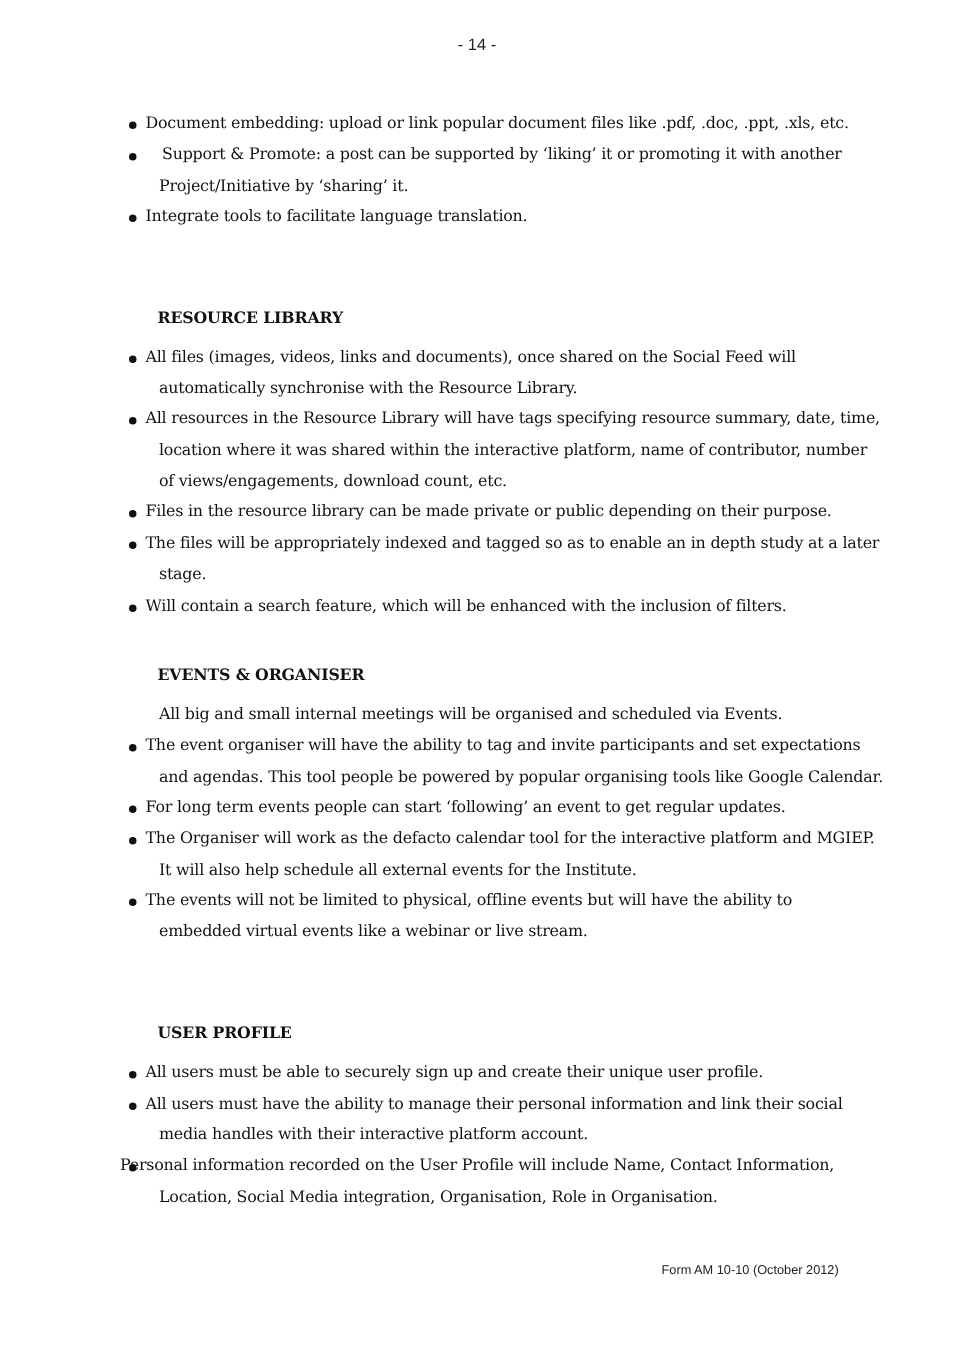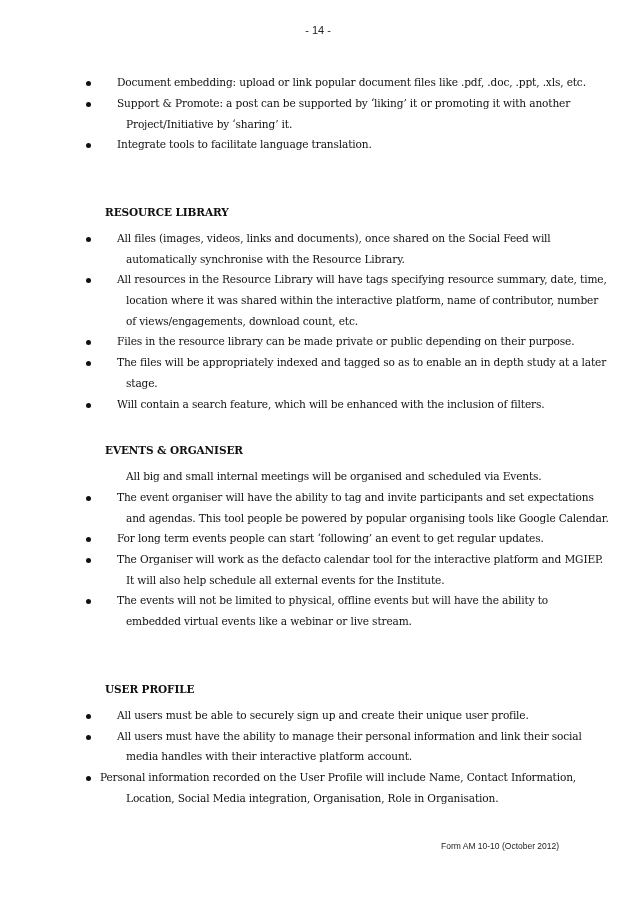--- a/index.html
+++ b/index.html
@@ -1,38 +1,38 @@
 <!DOCTYPE html>
 <html><head>
   <meta charset="utf-8">
   <style>
     html, body { margin: 0; padding: 0; background: #ffffff; }
     body { width: 636px; height: 900px; position: relative; overflow: hidden; color: #111; }
     .page { position: absolute; left: 0; top: 0; width: 624px; height: 900px; }
     .page-number { position: absolute; top: 24px; left: 0; width: 636px; text-align: center;
       font-family: "Liberation Sans", sans-serif; font-size: 11px; color: #222; }
     .body-text { font-family: "DejaVu Serif", "Liberation Serif", serif; font-size: 10.6px; letter-spacing: -0.15px; }
-    .line { position: absolute; white-space: nowrap; margin-left: 20px; }
+    .line { position: absolute; white-space: nowrap; }
     .bullet { position: absolute; left: 86px; width: 5px; height: 5px; border-radius: 50%; background: #111; }
     .heading { position: absolute; left: 105px; font-family: "DejaVu Serif", "Liberation Serif", serif;
       font-weight: bold; font-size: 10.5px; letter-spacing: -0.1px; white-space: nowrap; }
     .footer { position: absolute; left: 441px; top: 841px; font-family: Liberation Sans, sans-serif;
       font-size: 8.5px; color: #222; white-space: nowrap; }
   </style>
 </head>
 <body>
 
 <div class="page">
   <div class="page-number">- 14 -</div>
 
   <div class="body-text">
     <span class="bullet" style="top:81px"></span>
     <div class="line" style="left:97px; top:76px">Document embedding: upload or link popular document files like .pdf, .doc, .ppt, .xls, etc.</div>
     <span class="bullet" style="top:102px"></span>
-    <div class="line" style="left:97px; top:97px">Support &amp; Promote:  a post can be supported by ‘liking’ it or promoting it with another</div>
+    <div class="line" style="left:108px; top:97px">Support &amp; Promote:  a post can be supported by ‘liking’ it or promoting it with another</div>
     <div class="line" style="left:106px; top:118px">Project/Initiative by ‘sharing’ it.</div>
     <span class="bullet" style="top:143px"></span>
     <div class="line" style="left:97px; top:138px">Integrate tools to facilitate language translation.</div>
   </div>
 
   <div class="heading" style="top:206px">RESOURCE LIBRARY</div>
   <div class="body-text">
     <span class="bullet" style="top:237px"></span>
     <div class="line" style="left:97px; top:232px">All files (images, videos, links and documents), once shared on the Social Feed will</div>
     <div class="line" style="left:106px; top:253px">automatically synchronise with the Resource Library.</div>

